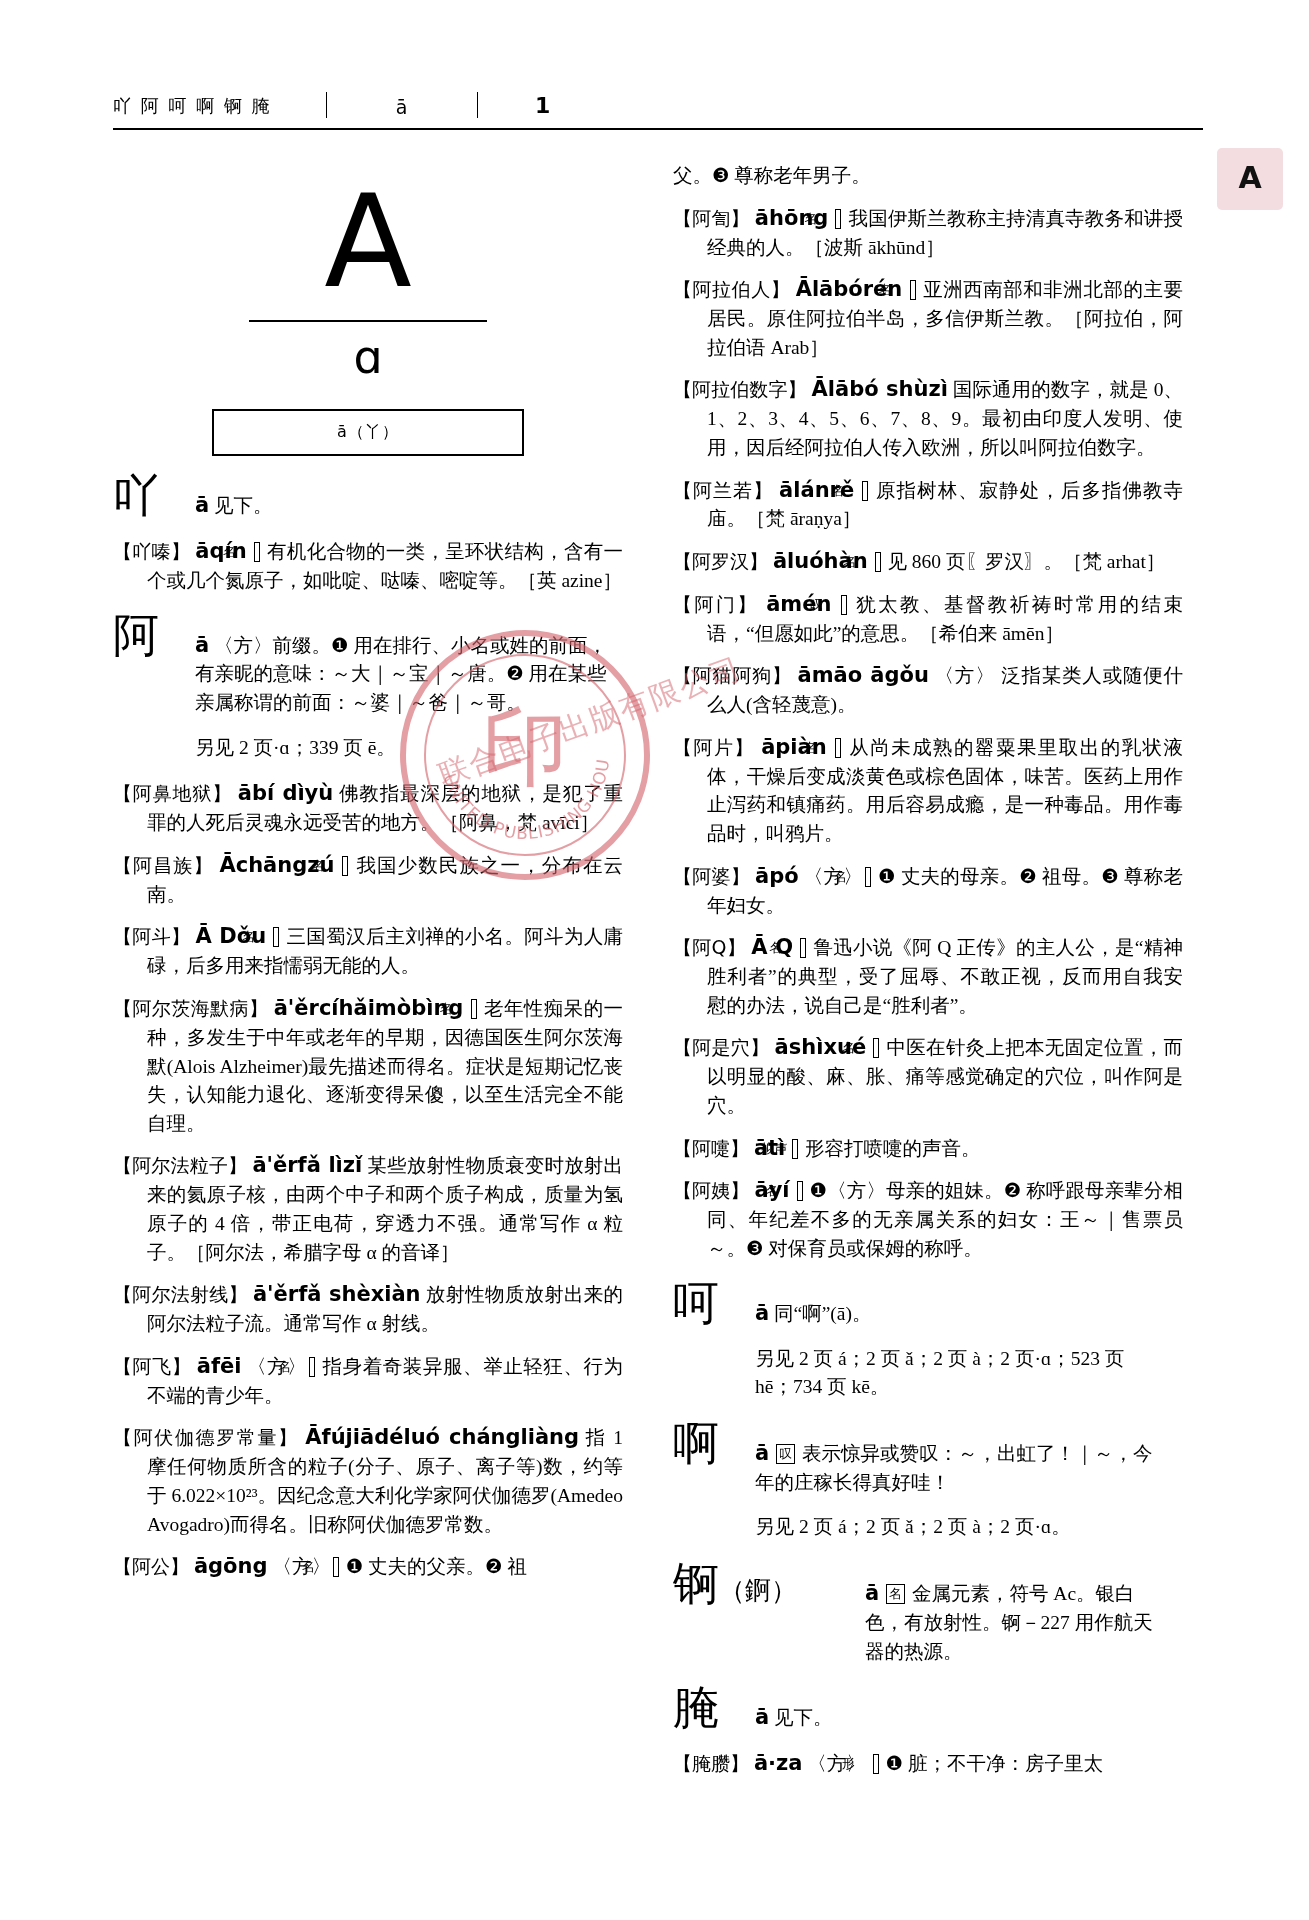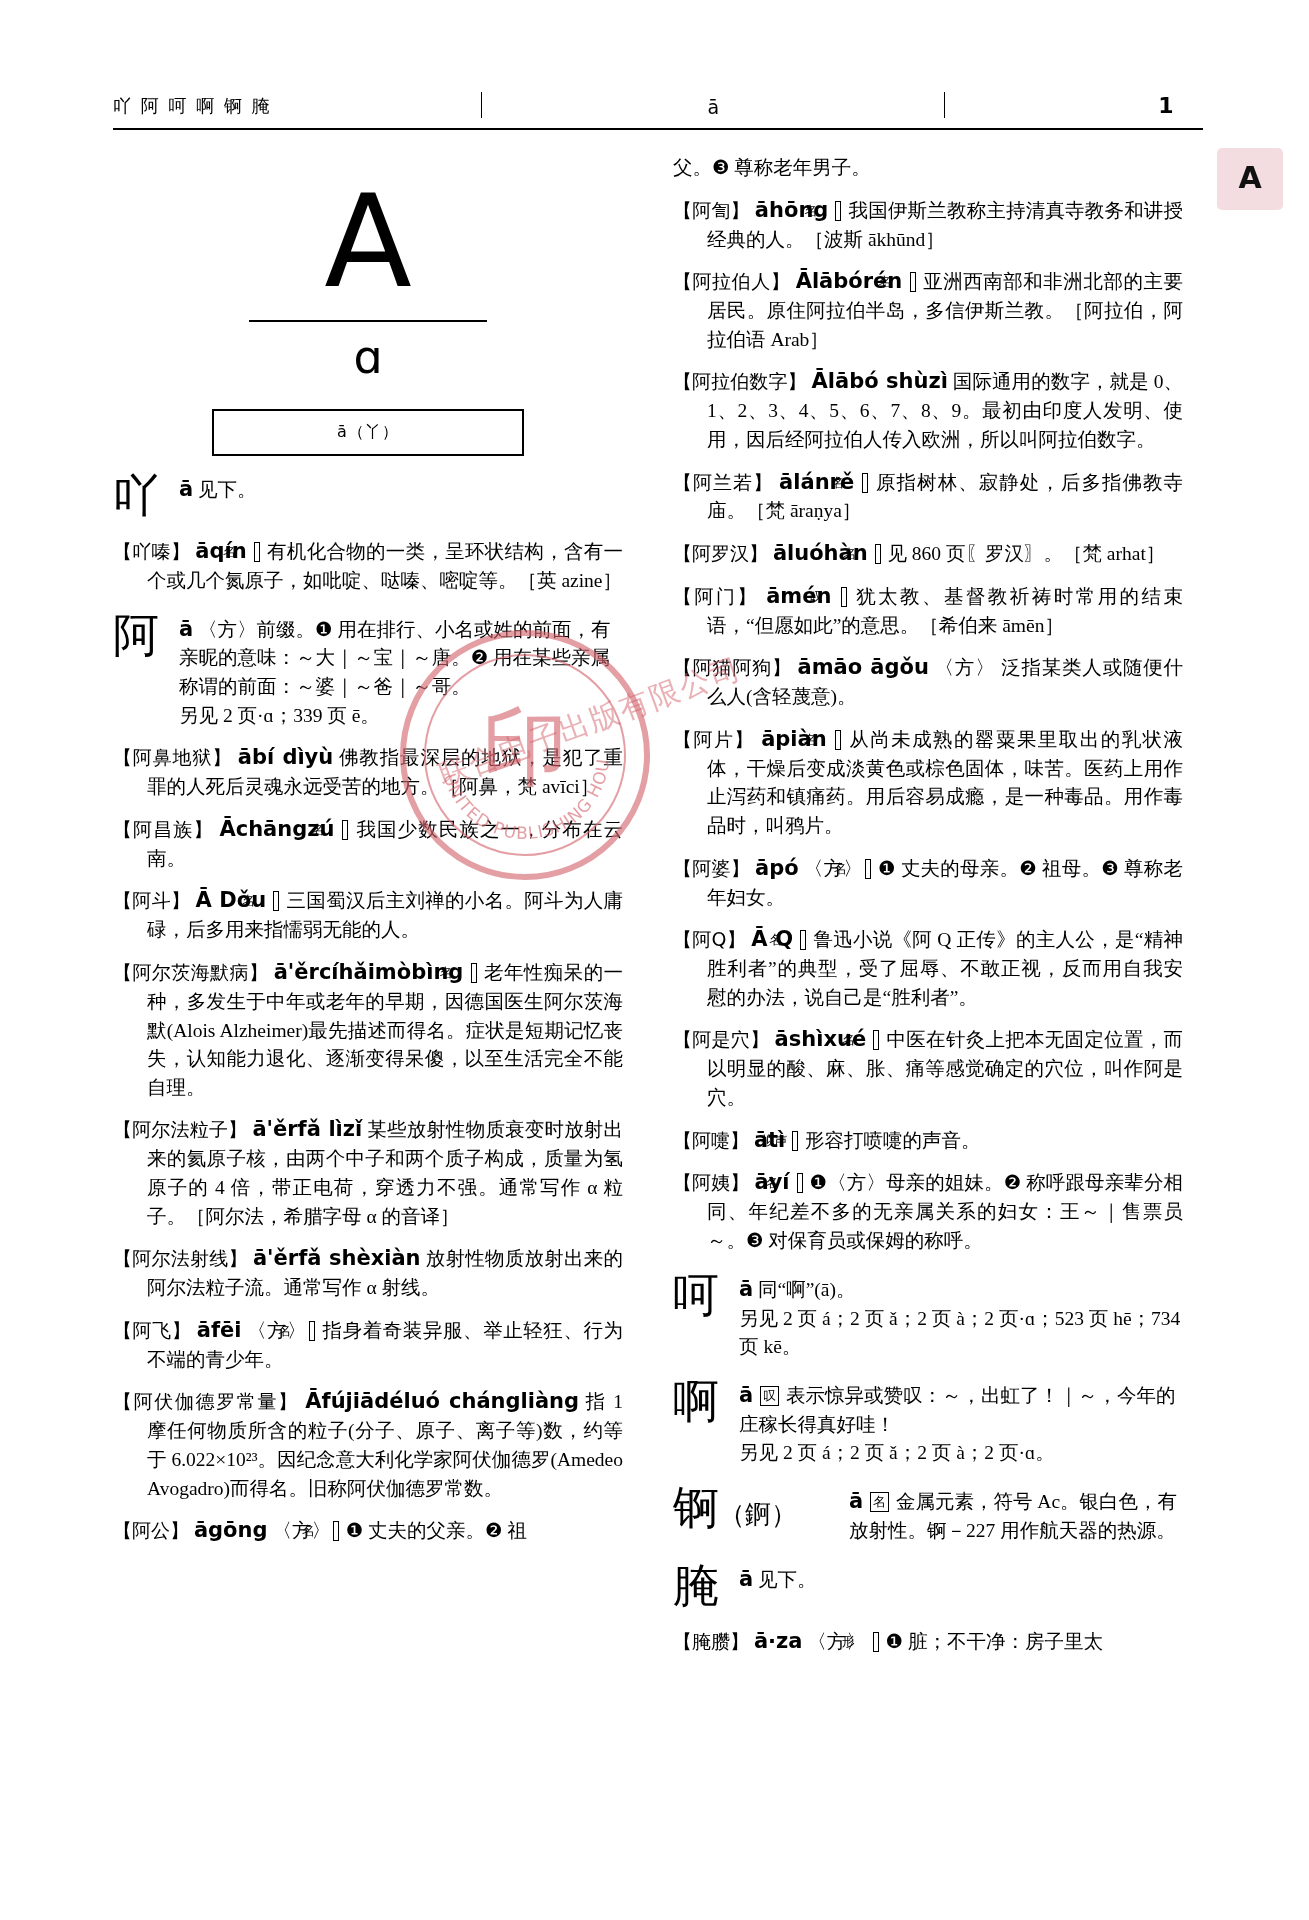--- a/index.html
+++ b/index.html
@@ -22,21 +22,21 @@
     box-sizing: border-box;
   }
   
   .header {
     position: absolute;
     left: 113px;
     top: 92px;
     width: 1090px;
     display: flex;
     align-items: flex-end;
-    justify-content: space-between;
+    justify-content: flex-start;
     font-size: 17px;
     gap: 28px;
   }
   .header-rule {
     position: absolute;
     left: 113px;
     top: 128px;
     width: 1090px;
     height: 2px;
     background: #000;
@@ -158,21 +158,21 @@
     left: 0;
     top: 2px;
     font-size: 46px;
     line-height: 1;
     font-family: "DejaVu Serif", serif;
   }
   .bighead .body {
     margin-left: 66px;
     padding-top: 4px;
   }
-  .bighead .body p { margin: 0; }
+  .bighead .body p { margin: 16px; }
   .indent-sub {
     margin-left: 40px;
     margin-top: 2px;
   }
   .variant {
     font-size: 26px;
   }
   .py {
     font-family: "DejaVu Sans", sans-serif;
     font-weight: bold;
@@ -325,21 +325,21 @@
         <span class="word">【阿公】</span>
         <span class="py">āgōng</span>
         <span>〈方〉</span><span class="pos">名</span>
         <span>❶ 丈夫的父亲。❷ 祖</span>
       </div>
 
     </div>
 
     <div class="col col-right">
 
-      <div class="entry" style="margin-top:4px">父。❸ 尊称老年男子。</div>
+      <div class="entry" style="margin-top:12px">父。❸ 尊称老年男子。</div>
 
       <div class="entry hang">
         <span class="word">【阿訇】</span>
         <span class="py">āhōng</span>
         <span class="pos">名</span>
         <span>我国伊斯兰教称主持清真寺教务和讲授经典的人。［波斯 ākhūnd］</span>
       </div>
 
       <div class="entry hang">
         <span class="word">【阿拉伯人】</span>

